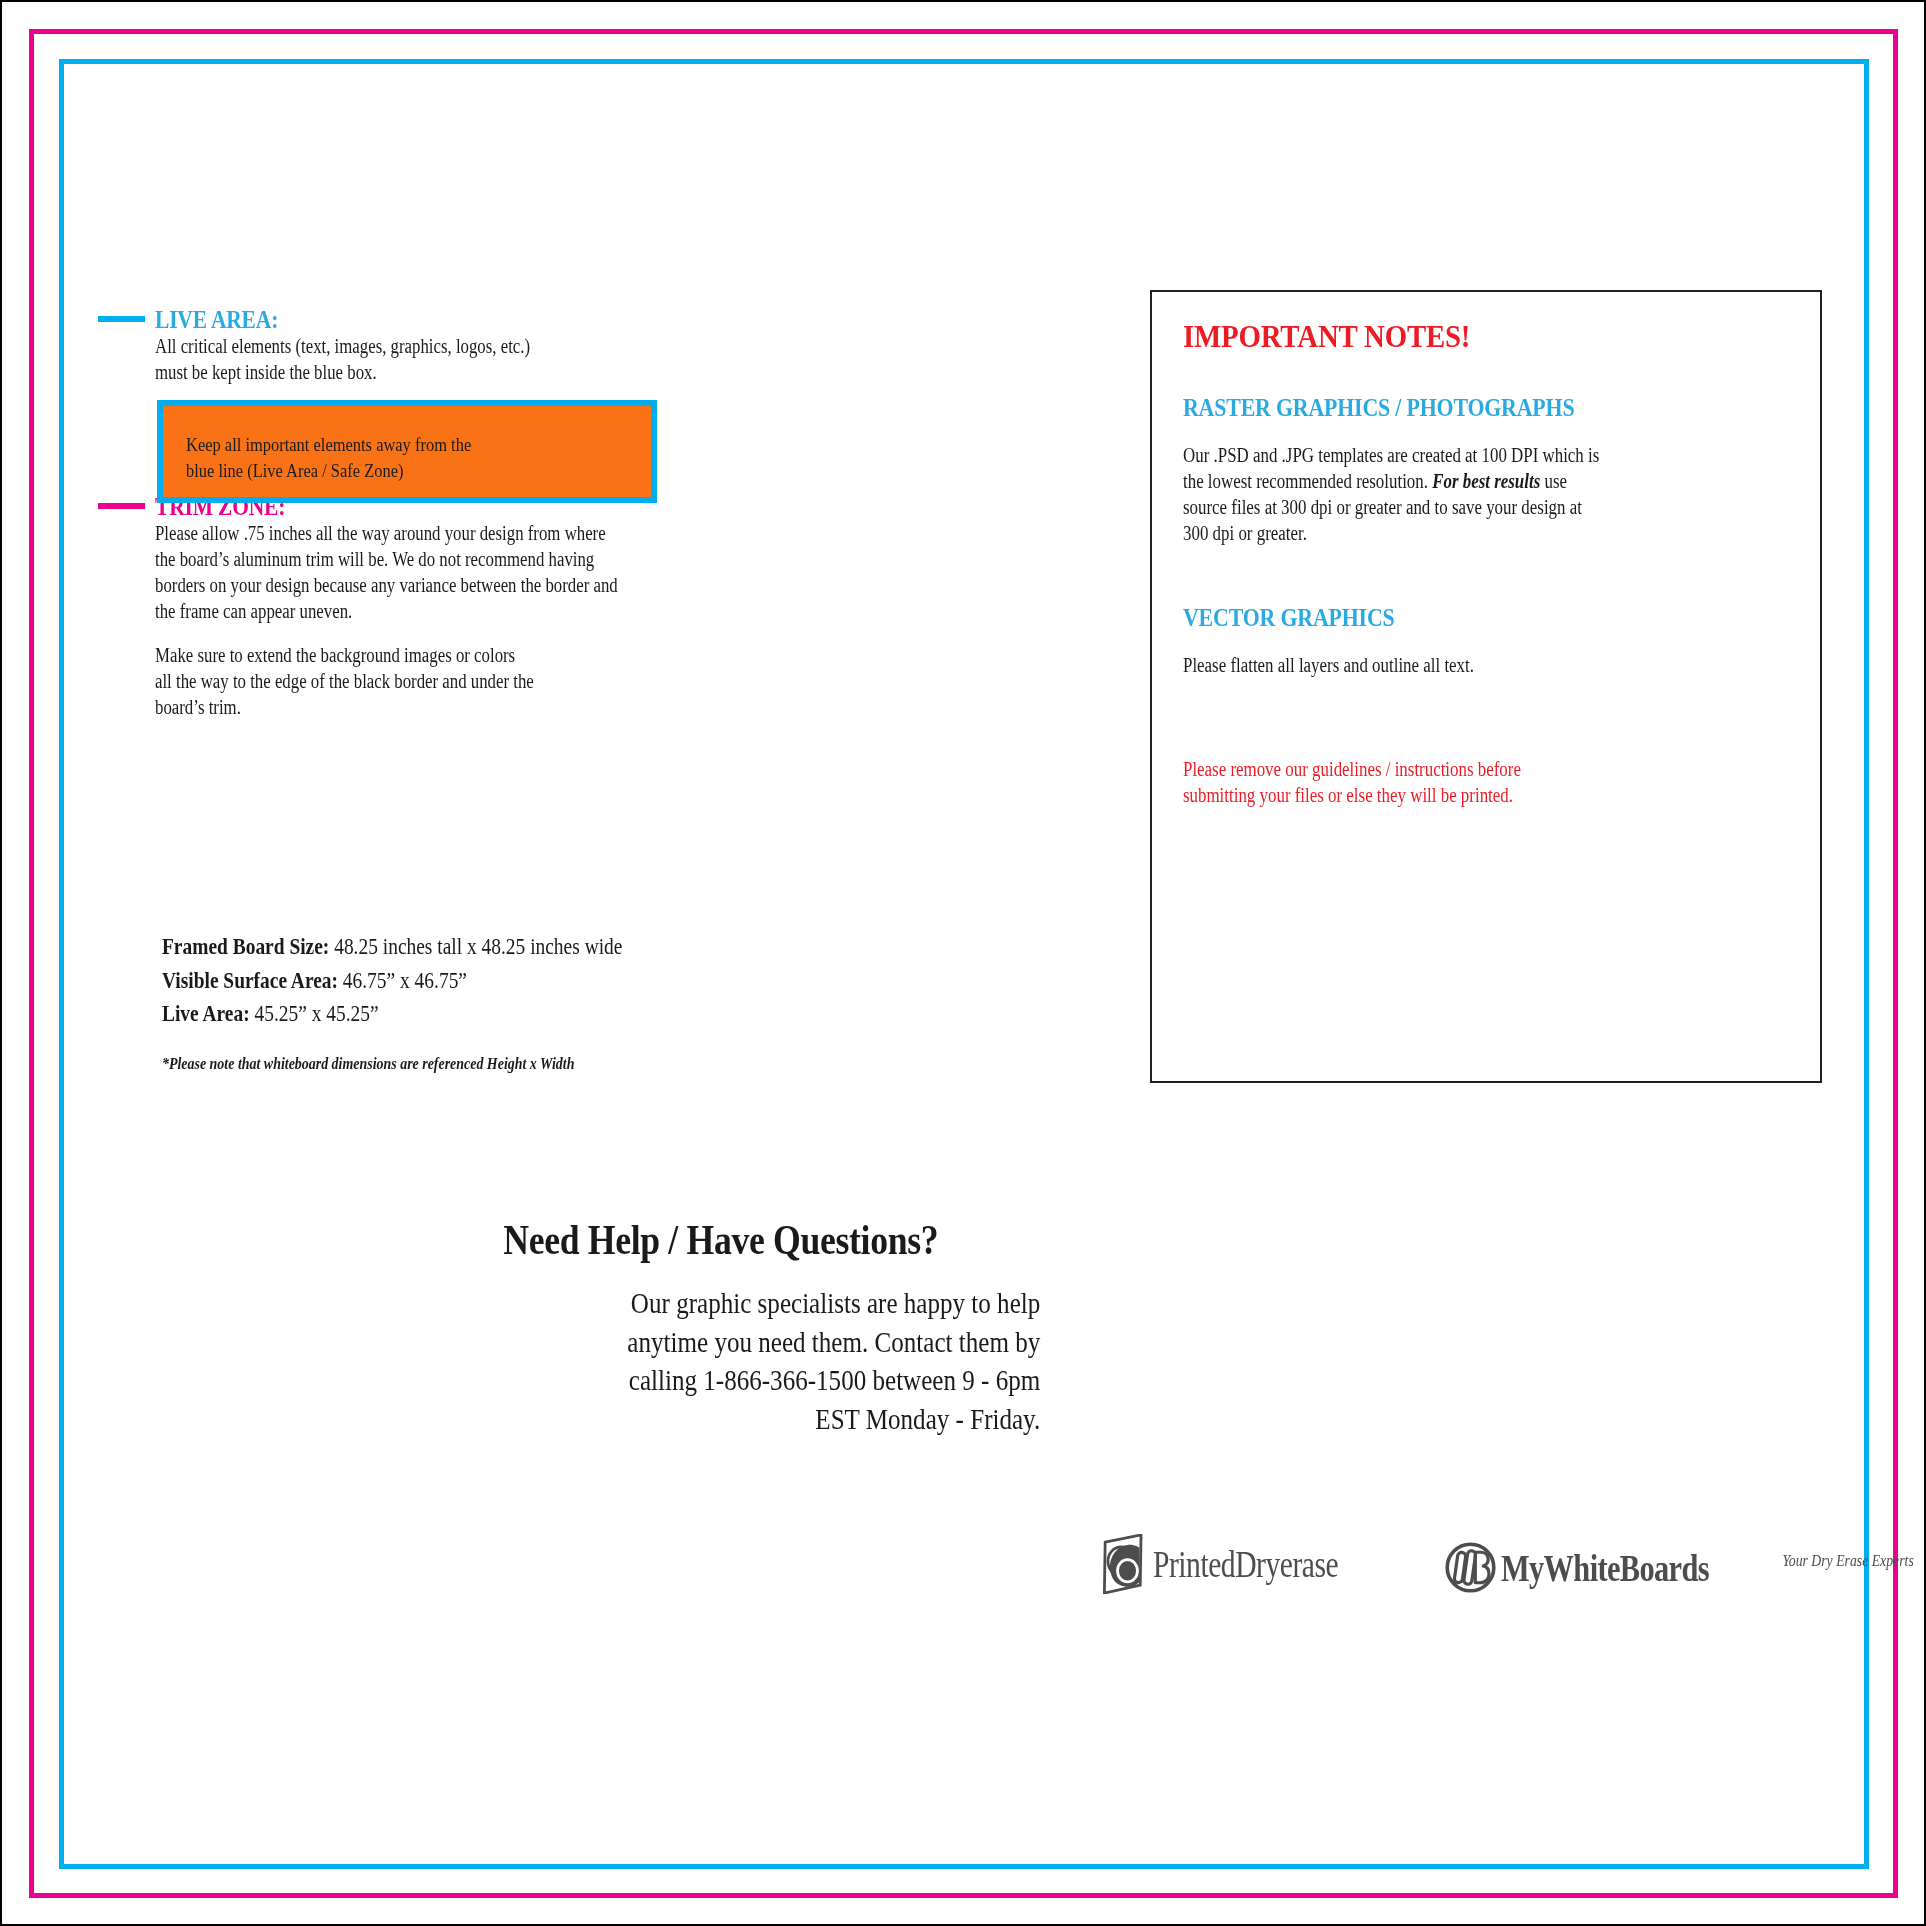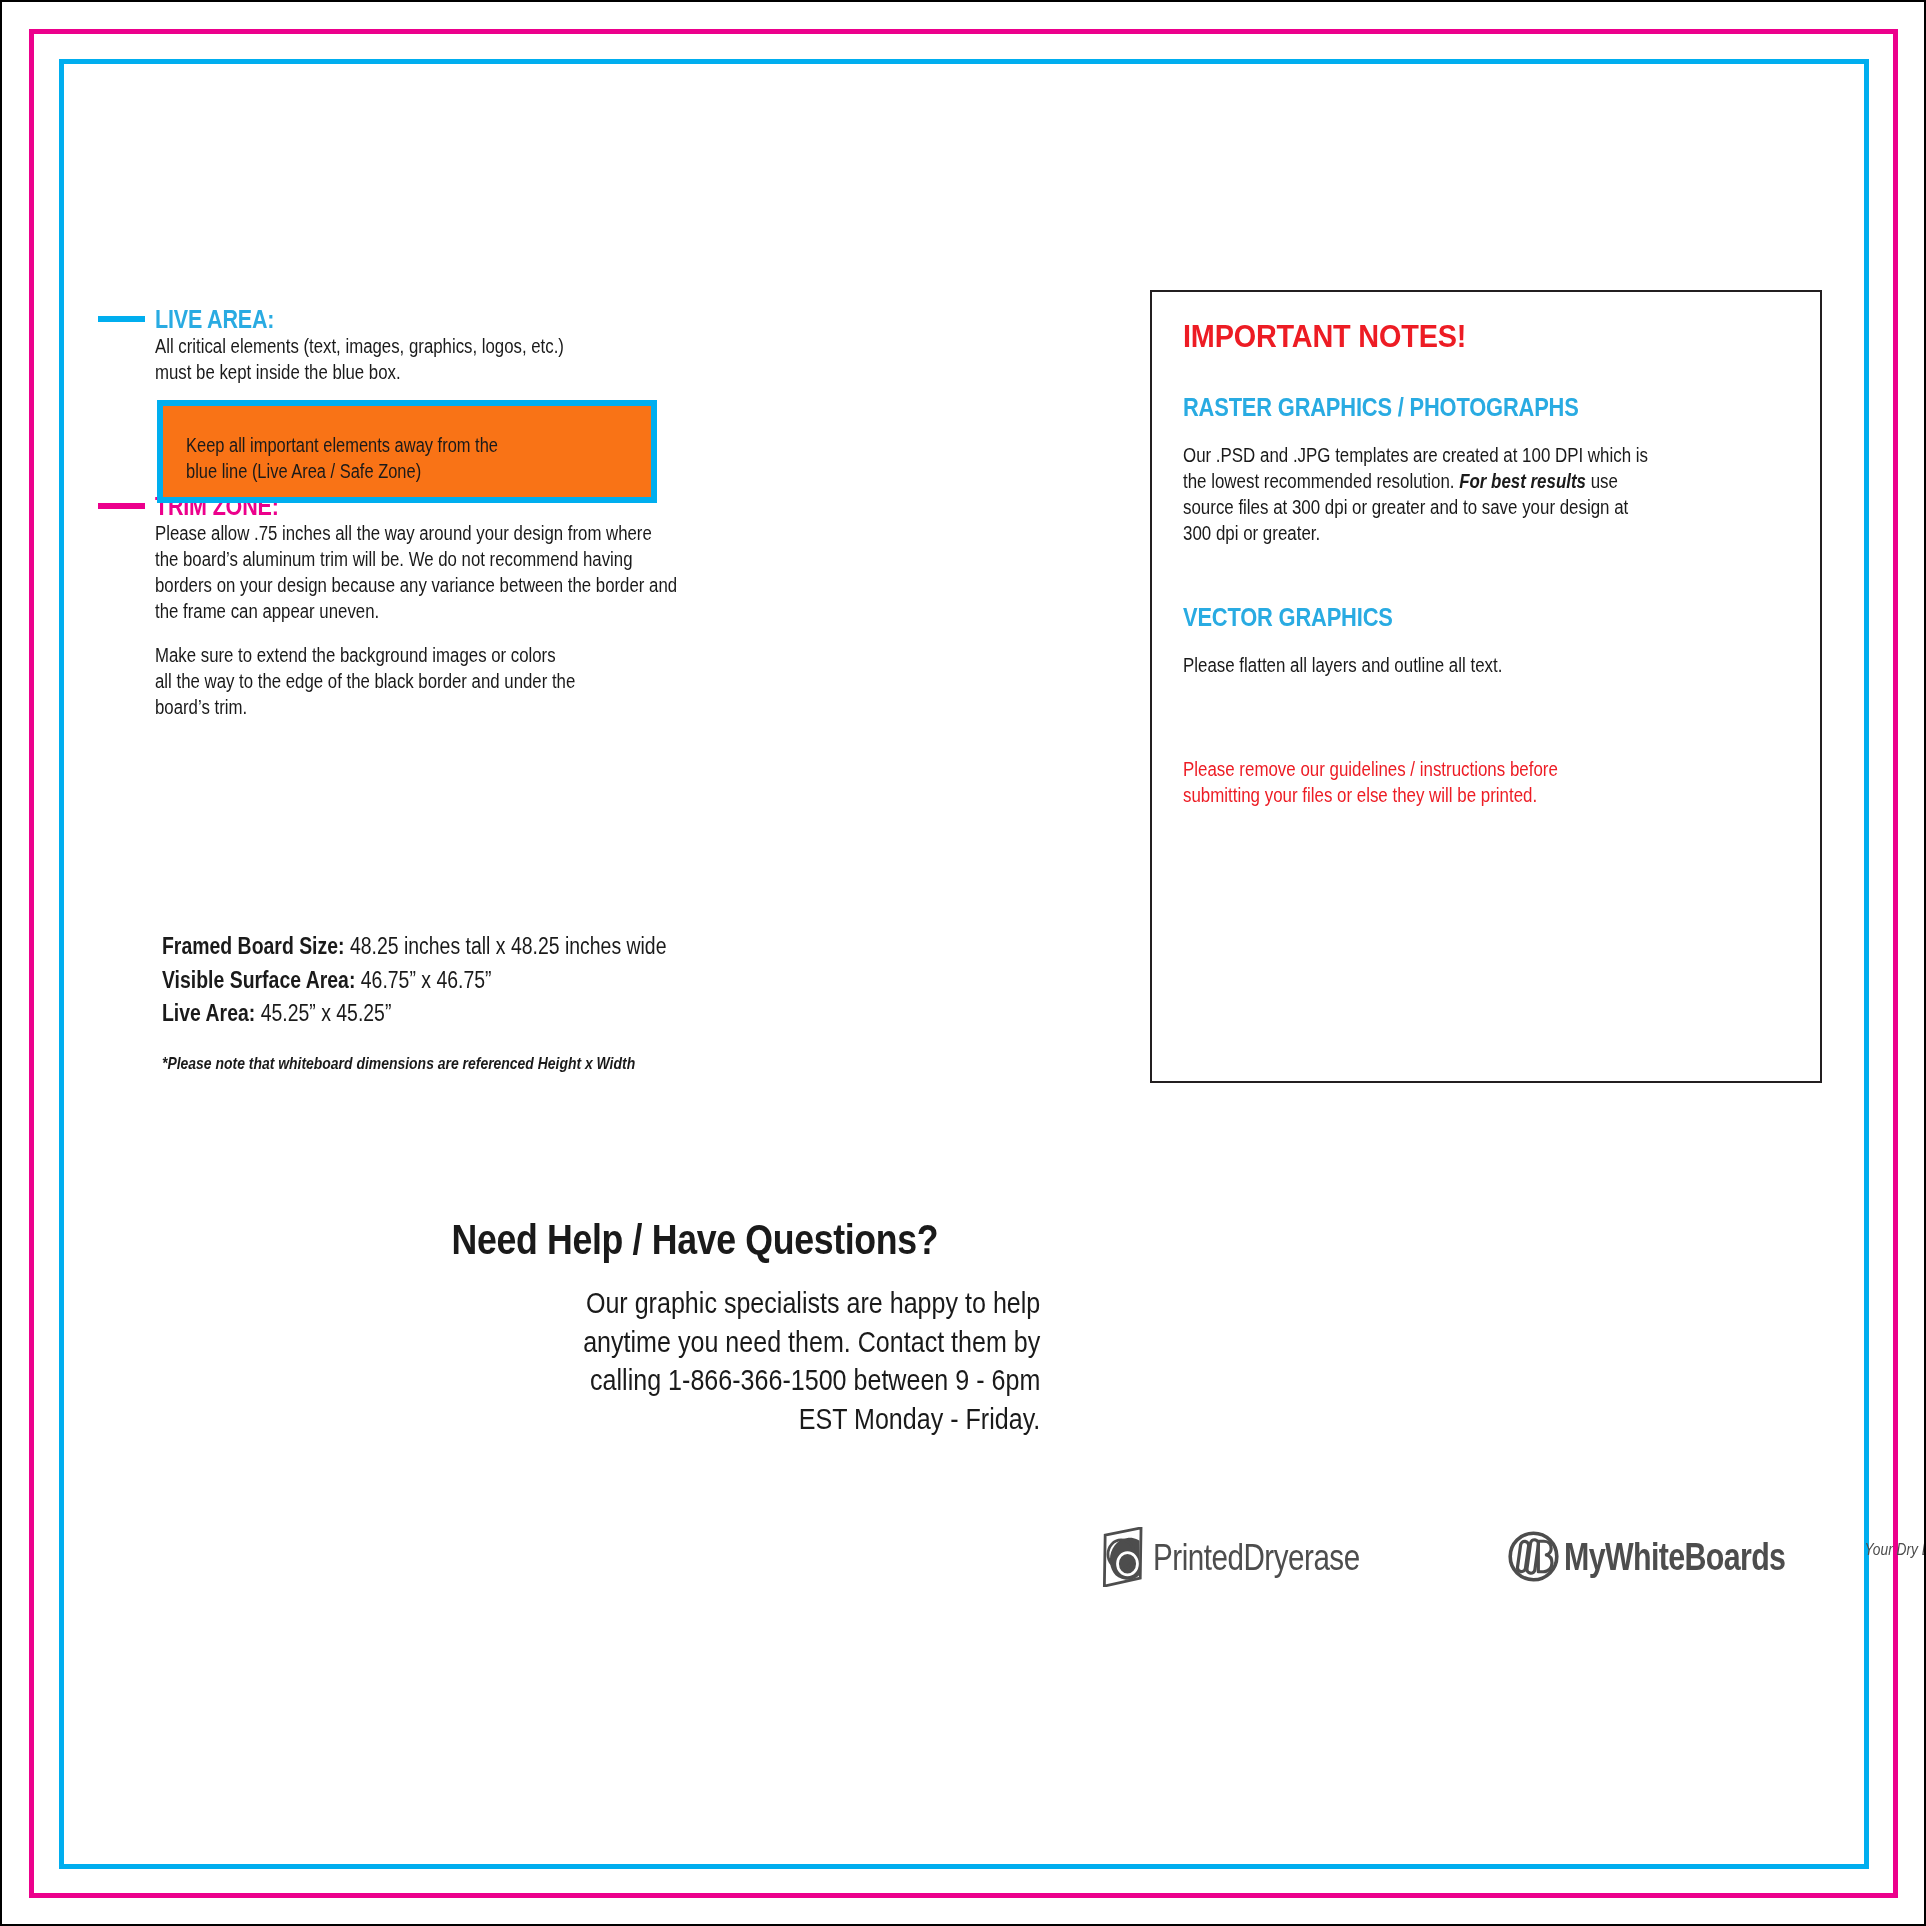--- a/index.html
+++ b/index.html
@@ -13,20 +13,21 @@
   }
 
   
   #page {
     position: relative;
     width: 1926px; height: 1926px;
     box-sizing: border-box;
     border: 2.8px solid #000000;
     background: #ffffff;
     overflow: hidden;
+    font-family: Liberation Serif, serif;
   }
   .frame {
     position: absolute;
     box-sizing: border-box;
     pointer-events: none;
   }
   #trim-frame {
     left: 27px; top: 27px;
     width: 1869px; height: 1869px;
     border: 5.6px solid #EC008C;
@@ -228,22 +229,22 @@
   .sp-4 { height: 78px; }
 
   
   #logos {
     position: absolute;
     left: 1096px;
     top: 1517px;
     width: 723px;
     height: 76px;
     display: flex;
-    align-items: center;
-    gap: 96px;
+    align-items: flex-end;
+    gap: 60px;
     color: #4D4D4D;
   }
   .logo { display: flex; align-items: center; }
   .logo-mark { flex: 0 0 auto; margin-right: 4px; }
   .logo-text-pd {
     font-size: 37px;
     font-weight: 400;
     letter-spacing: -0.6px;
     line-height: 1;
     transform: scaleX(0.80);

